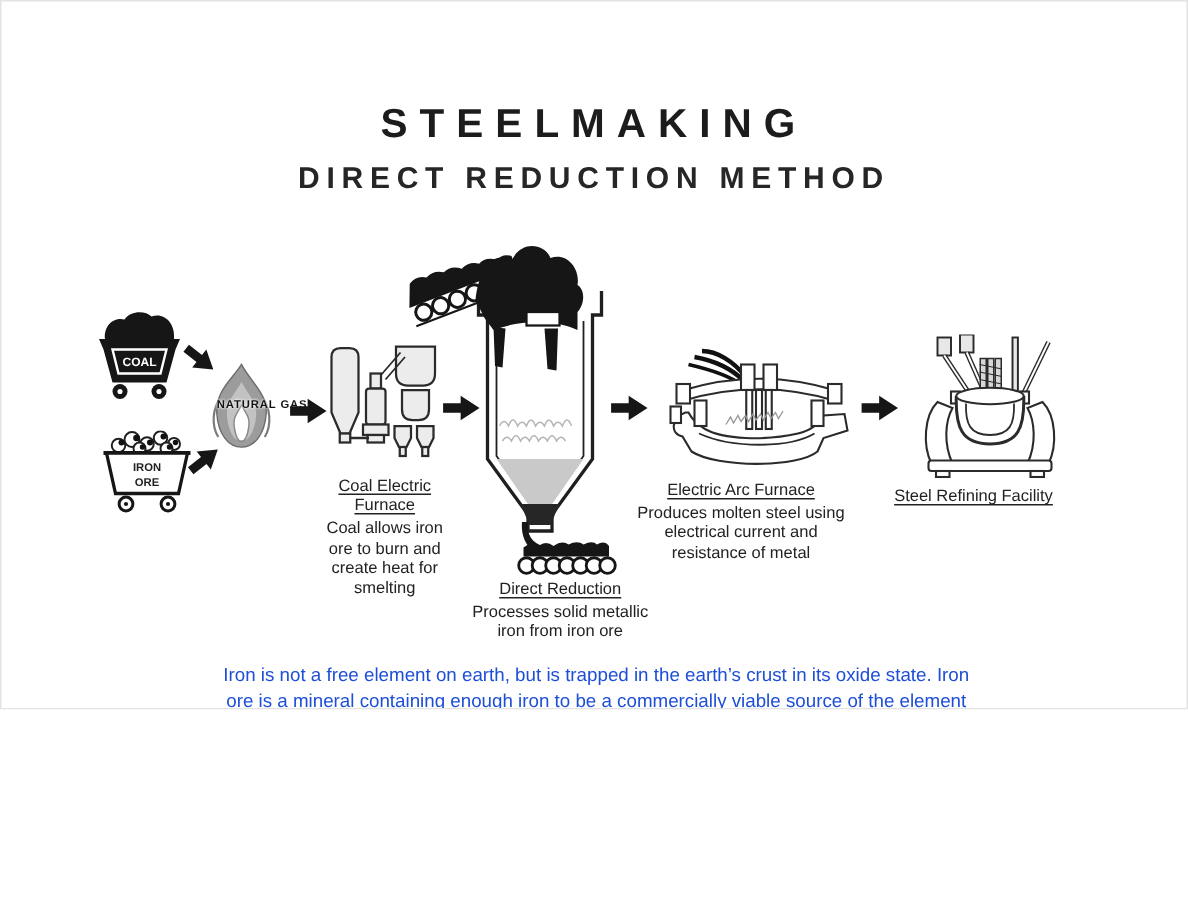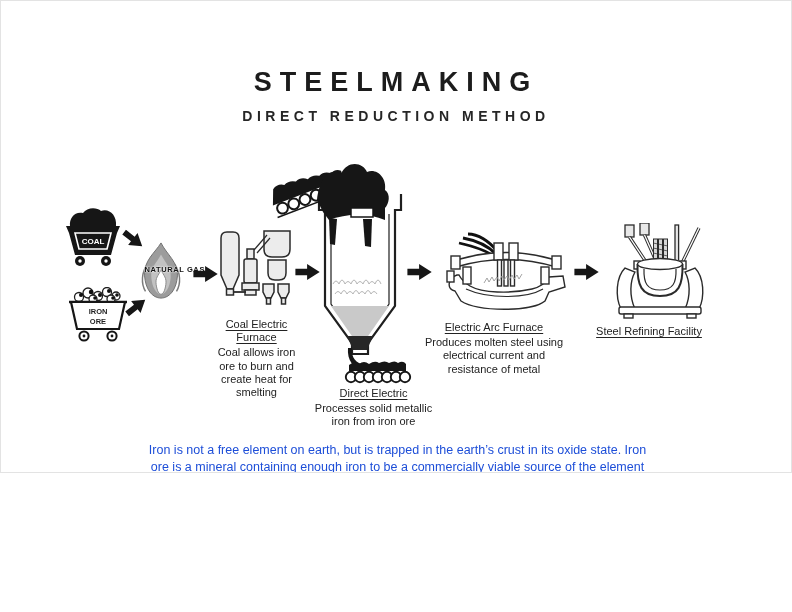--- a/index.html
+++ b/index.html
@@ -2,21 +2,21 @@
 <html><head>
 <meta charset="utf-8">
 <style>
   html,body{margin:0;padding:0;background:#fff;}
   .canvas{position:relative;width:792px;height:473px;background:#ffffff;overflow:hidden;
           font-family:"Liberation Sans",sans-serif;color:#1f1f1f;box-sizing:border-box;border:1px solid #e3e3e3;}
   .abs{position:absolute;}
   
   .title-block{left:0;top:66px;width:100%;text-align:center;}
   .title-main{font-size:27px;font-weight:bold;letter-spacing:8px;color:#1c1c1c;}
-  .title-sub{font-size:14px;font-weight:bold;letter-spacing:4.5px;color:#262626;margin-top:10px;}
+  .title-sub{font-size:20px;font-weight:bold;letter-spacing:4.5px;color:#262626;margin-top:10px;}
   
   .caption{text-align:center;font-size:11px;line-height:1.2;color:#222;}
   .caption .cap-title{display:inline-block;text-decoration:underline;text-underline-offset:2px;margin-bottom:2px;}
   .caption .cap-desc{display:block;}
   
   .gas-label{text-align:right;font-size:7.5px;font-weight:bold;letter-spacing:0.6px;color:#111;
              text-shadow:0 0 2px #fff,0 0 2px #fff;}
   
   .intro{left:144px;top:441px;width:505px;text-align:center;font-size:12.5px;line-height:1.34;color:#1d4ed8;}
   .copyright{left:28px;top:556px;font-size:7px;font-style:italic;color:#333;letter-spacing:0.2px;}
@@ -154,21 +154,21 @@
       <circle cx="84" cy="221" r="5.2"></circle>
         <circle cx="93" cy="221" r="5.2"></circle>
         <circle cx="102" cy="221" r="5.2"></circle>
       <circle cx="111" cy="221" r="5.2"></circle>
         <circle cx="120" cy="221" r="5.2"></circle>
         <circle cx="129" cy="221" r="5.2"></circle>
       <circle cx="138" cy="221" r="5.2"></circle>
     </g>
   </svg>
   <div class="abs caption" style="left:305px;top:386px;width:135px;">
-    <span class="cap-title">Direct Electric</span>
+    <span class="cap-title">Direct Reduction</span>
     <span class="cap-desc">Processes solid metallic iron from iron ore</span>
   </div>
 
   <svg class="abs arrow" style="left:406px;top:262px;" width="26" height="18" viewBox="0 0 28 20">
     <polygon points="0,6.5 13,6.5 13,1 27,10 13,19 13,13.5 0,13.5" fill="#161616"></polygon>
   </svg>
 
   <svg class="abs" style="left:443px;top:230px;" width="124" height="86" viewBox="0 0 124 86">
     <path d="M24,3 C34,3 45,10 53,20" stroke="#111" stroke-width="3" fill="none"></path>
     <path d="M19,7 C30,9 43,14 52,23" stroke="#111" stroke-width="3" fill="none"></path>

